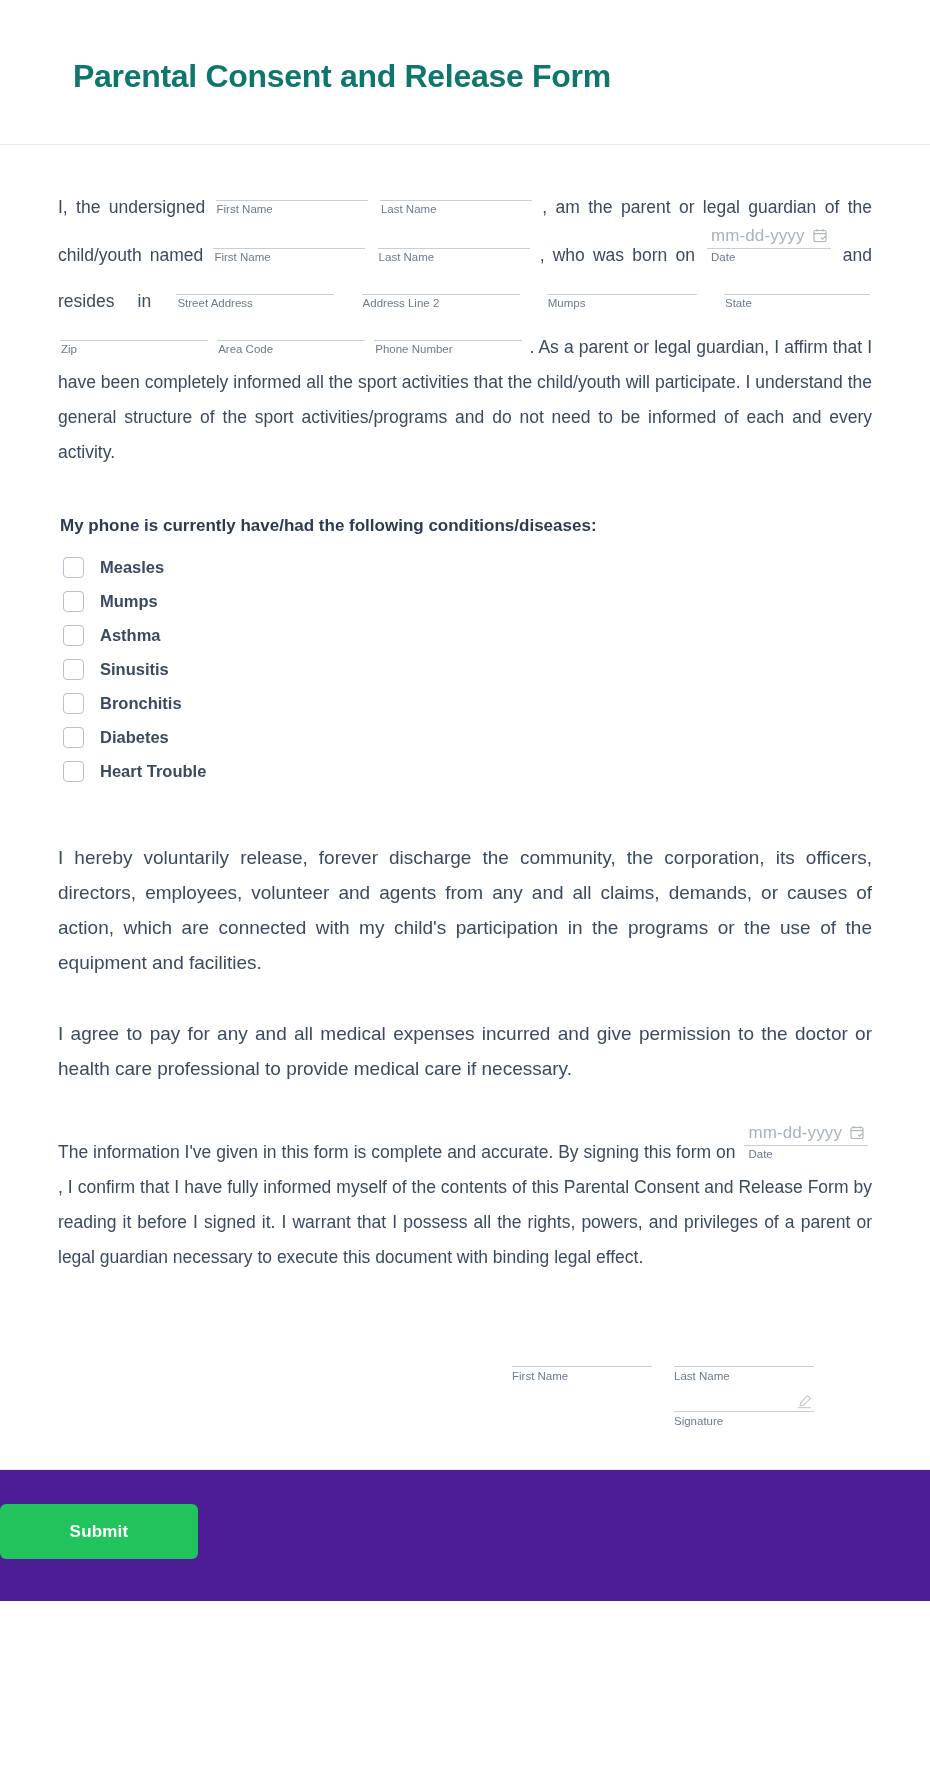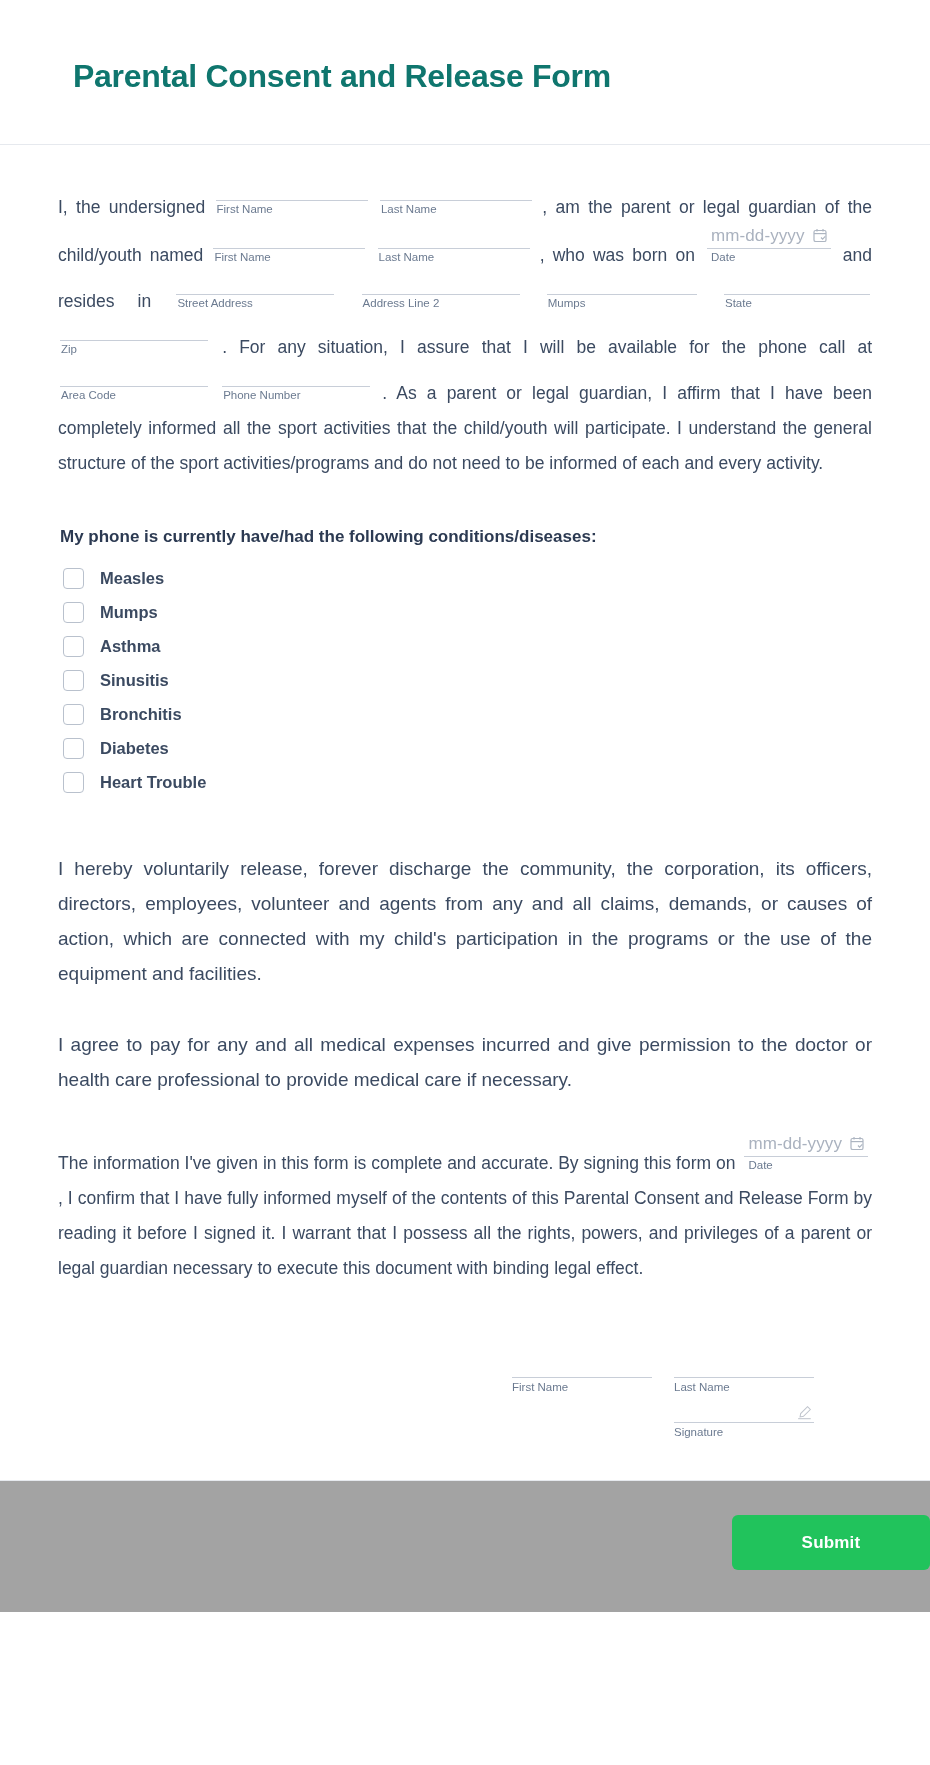--- a/index.html
+++ b/index.html
@@ -191,24 +191,24 @@
   .sig-pen {
     position: absolute;
     right: 2px;
     bottom: 2px;
     opacity: .55;
   }
 
   
   .form-footer {
     border-top: 1px solid #e6e9ee;
-    padding: 34px 0 42px 0;
+    padding: 34px 15px 42px 0;
     display: flex;
-    justify-content: flex-end;
-    background: #a3a3a3;
+    justify-content: flex-start;
+    background: #4c1d95;
   }
   .submit-btn {
     background: #21c35c;
     color: #ffffff;
     font-family: "Liberation Sans", sans-serif;
     font-size: 17px;
     font-weight: bold;
     border: none;
     border-radius: 6px;
     width: 198px;
@@ -290,21 +290,20 @@
       <span class="ifield">
         <input class="line w-state" type="text" value="" style="">
         <span class="cap">State</span>
       </span>
 
       <span class="ifield">
         <input class="line w-zip" type="text" value="" style="">
         <span class="cap">Zip</span>
       </span>
 
-      <span class="txt">. For any situation, I assure that I will be available for the phone call at</span>
 
       <span class="ifield">
         <input class="line w-area" type="text" value="" style="">
         <span class="cap">Area Code</span>
       </span>
 
       <span class="ifield">
         <input class="line w-phone" type="text" value="" style="">
         <span class="cap">Phone Number</span>
       </span>

